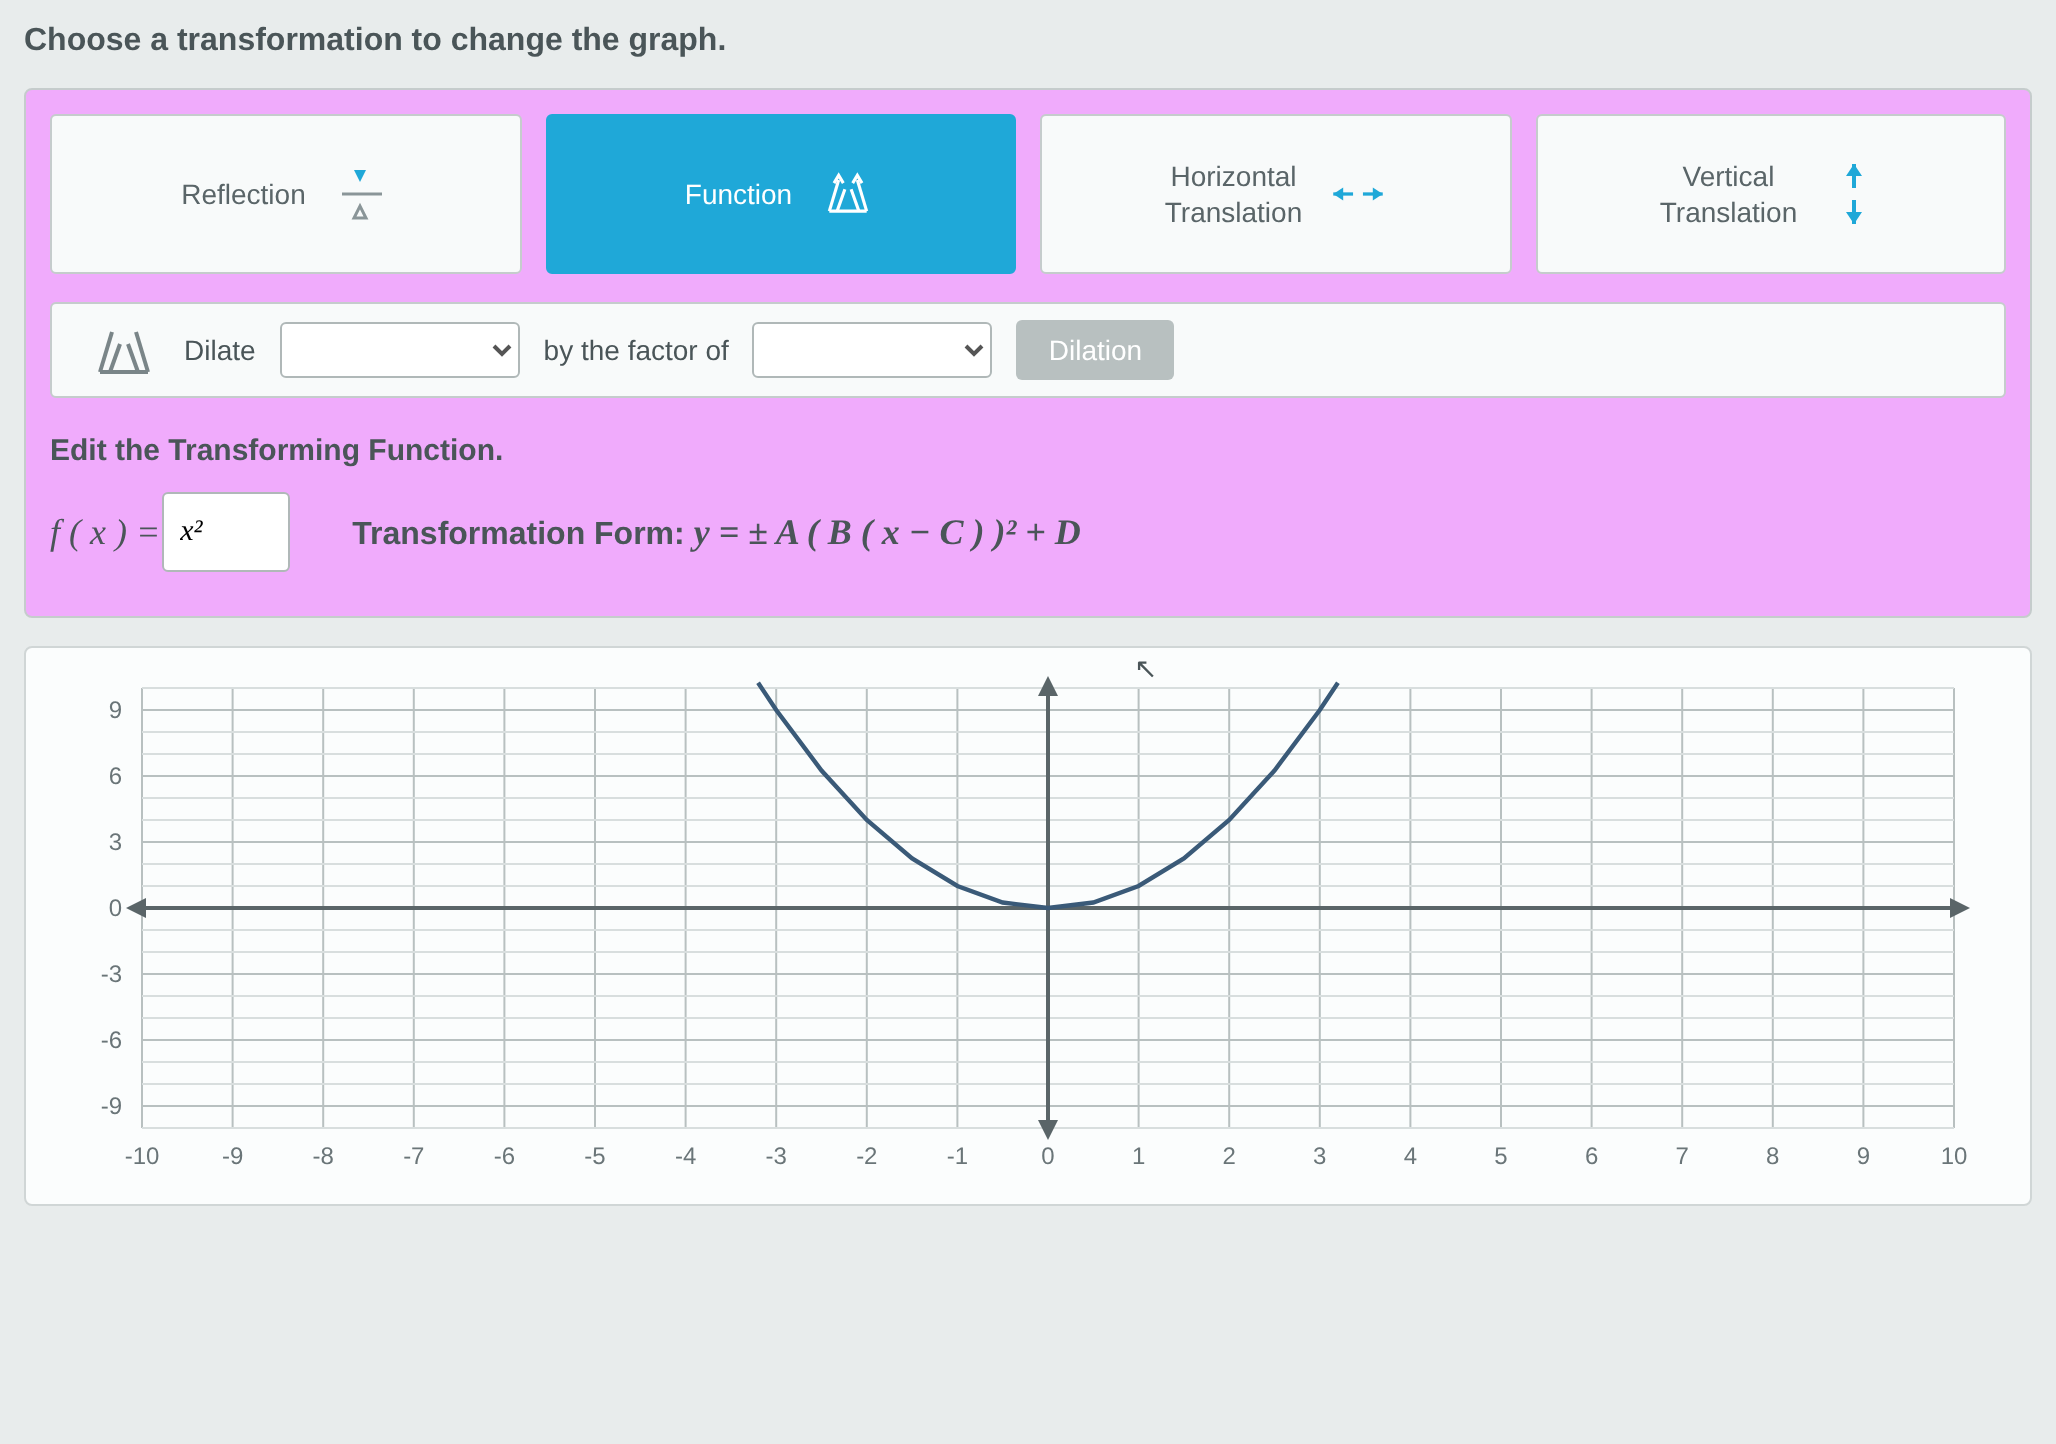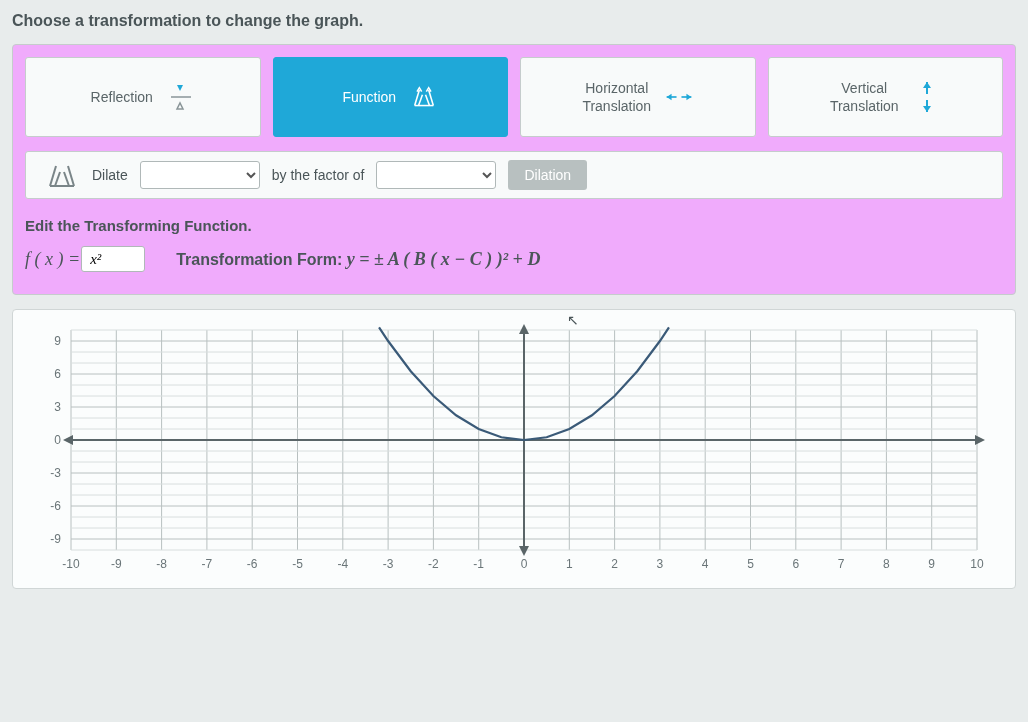--- a/index.html
+++ b/index.html
@@ -91,21 +91,21 @@
     }
     .fn-row {
       display: flex;
       align-items: center;
       gap: 1px;
       font-size: 15px;
     }
     .fn-label { font-style: italic; font-family: Georgia, serif; font-size: 18px;}
     .fn-input {
       width: 64px;
-      height: 26px;
+      height: 40px;
       border: 1px solid #b0b8b8;
       border-radius: 3px;
       text-align: left;
       padding: 0 8px;
       font-family: Georgia, serif;
       font-style: italic;
       font-size: 15px;
       background: #fff;
     }
     .tform-formula {

